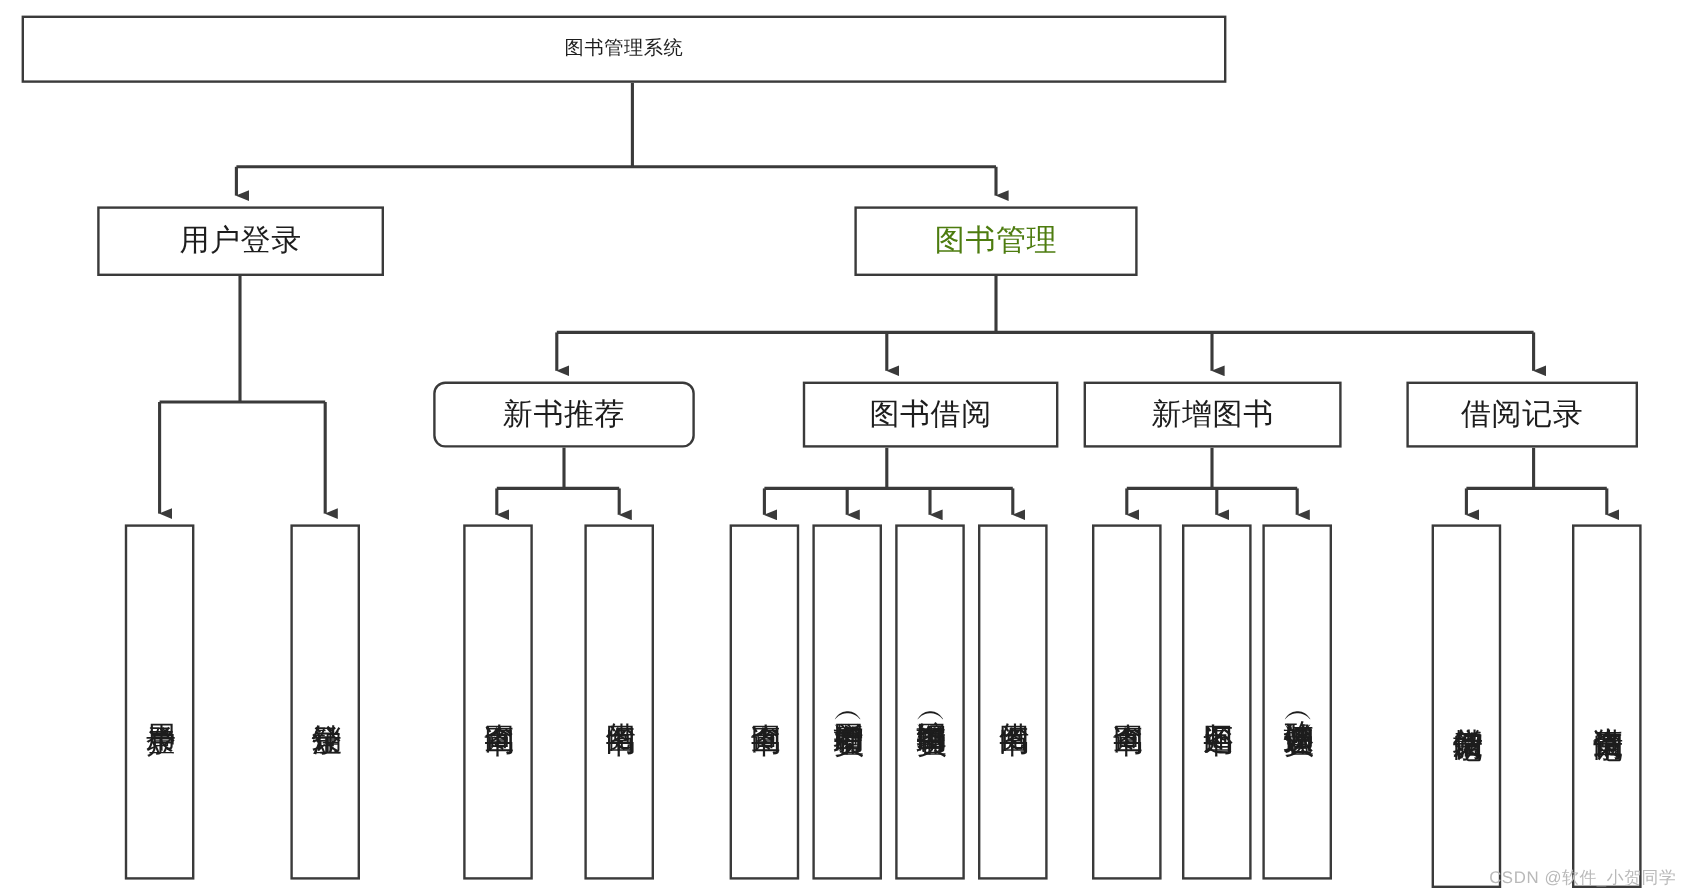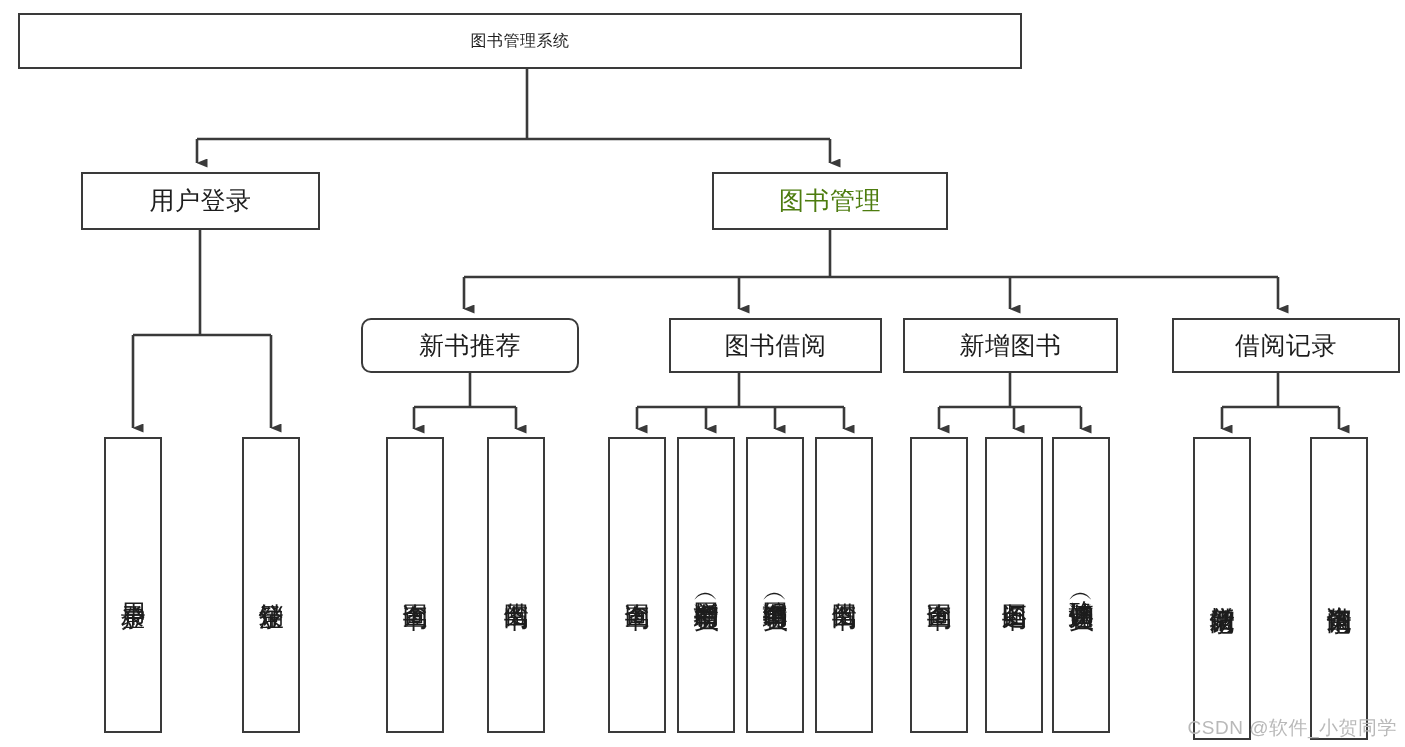--- a/index.html
+++ b/index.html
@@ -53,21 +53,21 @@
     text-orientation: upright;
     display: block;
   }
   .root-node {
     font-size: 16px;
   }
   .watermark {
     position: absolute;
     right: 8px;
     bottom: 6px;
-    font-size: 19px;
+    font-size: 14px;
     color: #b9b9b9;
     letter-spacing: 0.5px;
     white-space: nowrap;
   }
 </style>
 </head>
 <body>
 
 <div id="diagram-root" style="background: rgb(255, 255, 255);">
 
@@ -135,21 +135,21 @@
 
   <div class="node node-h" id="n-l3-0" style="left: 361px; top: 318px; width: 218px; height: 55px; border-color: rgb(58, 58, 58); background: rgb(255, 255, 255); color: rgb(29, 29, 29); border-radius: 10px;">
     <span>新书推荐</span>
   </div>
   <div class="node node-h" id="n-l3-1" style="left: 633px; top: 318px; width: 213px; height: 55px; border-color: rgb(58, 58, 58); background: rgb(255, 255, 255); color: rgb(29, 29, 29); margin-left: 36px;">
     <span>图书借阅</span>
   </div>
   <div class="node node-h" id="n-l3-2" style="left: 903px; top: 318px; width: 215px; height: 55px; border-color: rgb(58, 58, 58); background: rgb(255, 255, 255); color: rgb(29, 29, 29);">
     <span>新增图书</span>
   </div>
-  <div class="node node-h" id="n-l3-3" style="left: 1172px; top: 318px; width: 228px; height: 55px; border-color: rgb(58, 58, 58); background: rgb(255, 255, 255); color: rgb(29, 29, 29);">
+  <div class="node node-h" id="n-l3-3" style="left: 1172px; top: 318px; width: 193px; height: 55px; border-color: rgb(58, 58, 58); background: rgb(255, 255, 255); color: rgb(29, 29, 29);">
     <span>借阅记录</span>
   </div>
 
   <div class="node node-v" id="n-l4-0" style="left: 104px; top: 437px; width: 58px; height: 296px; border-color: rgb(58, 58, 58); background: rgb(255, 255, 255); color: rgb(29, 29, 29);">
     <span class="vtext">用户登录</span>
   </div>
   <div class="node node-v" id="n-l4-1" style="left: 242px; top: 437px; width: 58px; height: 296px; border-color: rgb(58, 58, 58); background: rgb(255, 255, 255); color: rgb(29, 29, 29);">
     <span class="vtext">注销登录</span>
   </div>
   <div class="node node-v" id="n-l4-2" style="left: 386px; top: 437px; width: 58px; height: 296px; border-color: rgb(58, 58, 58); background: rgb(255, 255, 255); color: rgb(29, 29, 29);">

